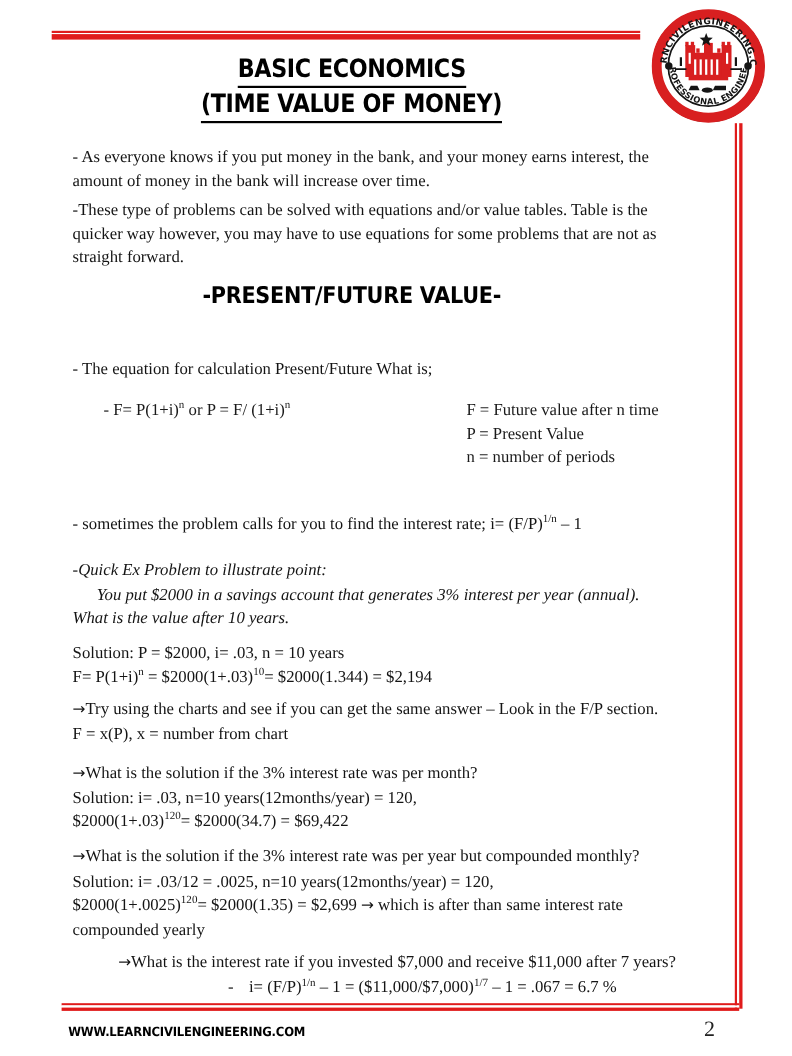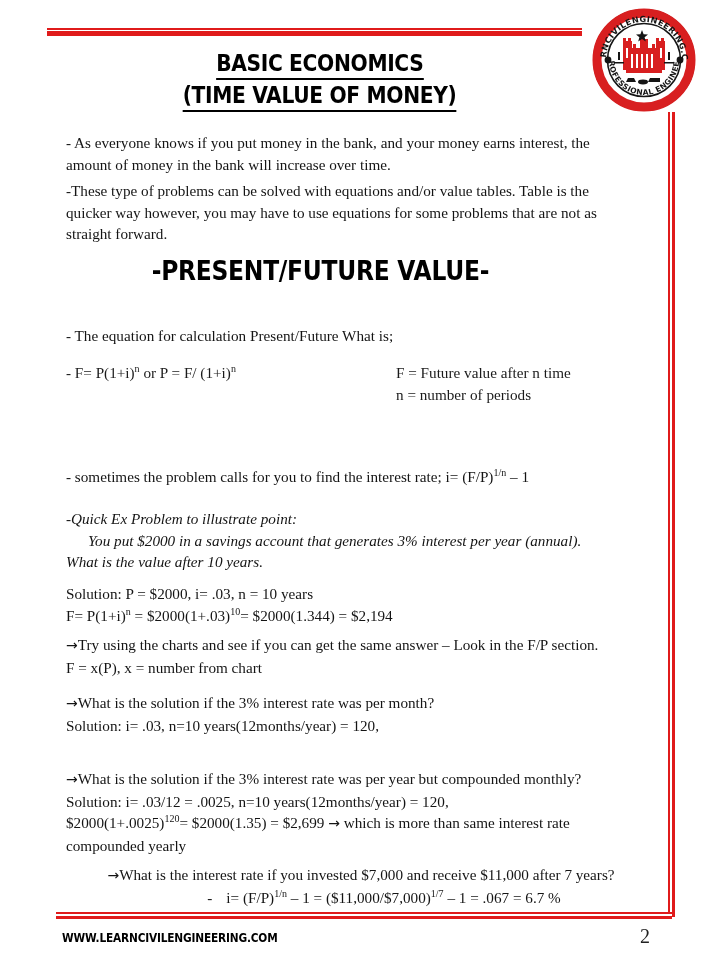--- a/index.html
+++ b/index.html
@@ -113,21 +113,21 @@
   .doc-title .tline-wrap { display: block; }
 
   .section-title {
     position: absolute;
     left: 0;
     top: 256px;
     width: 640px;
     text-align: center;
     font-family: "DejaVu Sans", sans-serif;
     font-weight: bold;
-    font-size: 26px;
+    font-size: 21px;
     letter-spacing: -0.3px;
     color: #000;
   }
   .section-title span { display: inline-block; transform: scaleX(0.9); }
 
   
   .body-text {
     position: absolute;
     left: 66px;
     width: 590px;
@@ -152,21 +152,21 @@
   
   .eq-block {
     position: absolute;
     left: 66px;
     top: 362px;
     width: 590px;
     display: flex;
     font-size: 15.2px;
     line-height: 21.5px;
   }
-  .eq-left { width: 290px; flex: none; }
+  .eq-left { width: 290px; flex: none; margin-left: 28px; }
   .eq-right { flex: 1; }
   .eq-right div { white-space: nowrap; margin-left: 40px; }
 
   
   .footer-site {
     position: absolute;
     left: 62px;
     top: 931px;
     font-family: "DejaVu Sans", sans-serif;
     font-weight: bold;
@@ -267,20 +267,21 @@
 <div class="body-text" style="top:325px;">
   <p class="para">- The equation for calculation Present/Future What is;</p>
 </div>
 
 <div class="eq-block">
   <div class="eq-left">
     <span>- F= P(1+i)</span><sup>n</sup><span> or P = F/ (1+i)</span><sup>n</sup>
   </div>
   <div class="eq-right">
     <div>F = Future value after n time</div>
+    <div>P = Present Value</div>
     <div>n = number of periods</div>
   </div>
 </div>
 
 <div class="body-text" style="top:466px;">
   <p class="para"><span>- sometimes the problem calls for you to find the interest rate; i= (F/P)</span><sup>1/n</sup><span> – 1</span></p>
 </div>
 
 <div class="body-text" style="top:508px;font-style:italic;">
   <p class="para">-Quick Ex Problem to illustrate point:</p>
@@ -294,26 +295,27 @@
 </div>
 
 <div class="body-text" style="top:634px;">
   <p class="para"><span class="arrow">→</span><span>Try using the charts and see if you can get the same answer – Look in the F/P section.</span></p>
   <p class="para">F = x(P), x = number from chart</p>
 </div>
 
 <div class="body-text" style="top:692px;">
   <p class="para"><span class="arrow">→</span><span>What is the solution if the 3% interest rate was per month?</span></p>
   <p class="para">Solution: i= .03, n=10 years(12months/year) = 120,</p>
+  <p class="para"><span>$2000(1+.03)</span><sup>120</sup><span>= $2000(34.7) = $69,422</span></p>
 </div>
 
 <div class="body-text" style="top:768px;">
   <p class="para"><span class="arrow">→</span><span>What is the solution if the 3% interest rate was per year but compounded monthly?</span></p>
   <p class="para">Solution: i= .03/12 = .0025, n=10 years(12months/year) = 120,</p>
-  <p class="para"><span>$2000(1+.0025)</span><sup>120</sup><span>= $2000(1.35) = $2,699 </span><span class="arrow">→</span><span> which is more than same interest rate</span></p>
+  <p class="para"><span>$2000(1+.0025)</span><sup>120</sup><span>= $2000(1.35) = $2,699 </span><span class="arrow">→</span><span> which is after than same interest rate</span></p>
   <p class="para">compounded yearly</p>
 </div>
 
 <div class="body-text" style="top:864px;text-align:center;">
   <p class="para"><span class="arrow">→</span><span>What is the interest rate if you invested $7,000 and receive $11,000 after 7 years?</span></p>
   <p class="para indent-dash"><span style="margin-right:14px;">-</span><span>i= (F/P)</span><sup>1/n</sup><span> – 1 = ($11,000/$7,000)</span><sup>1/7</sup><span> – 1 = .067 = 6.7 %</span></p>
 </div>
 
 <div class="right-rule">
   <div class="v-thin"></div>

